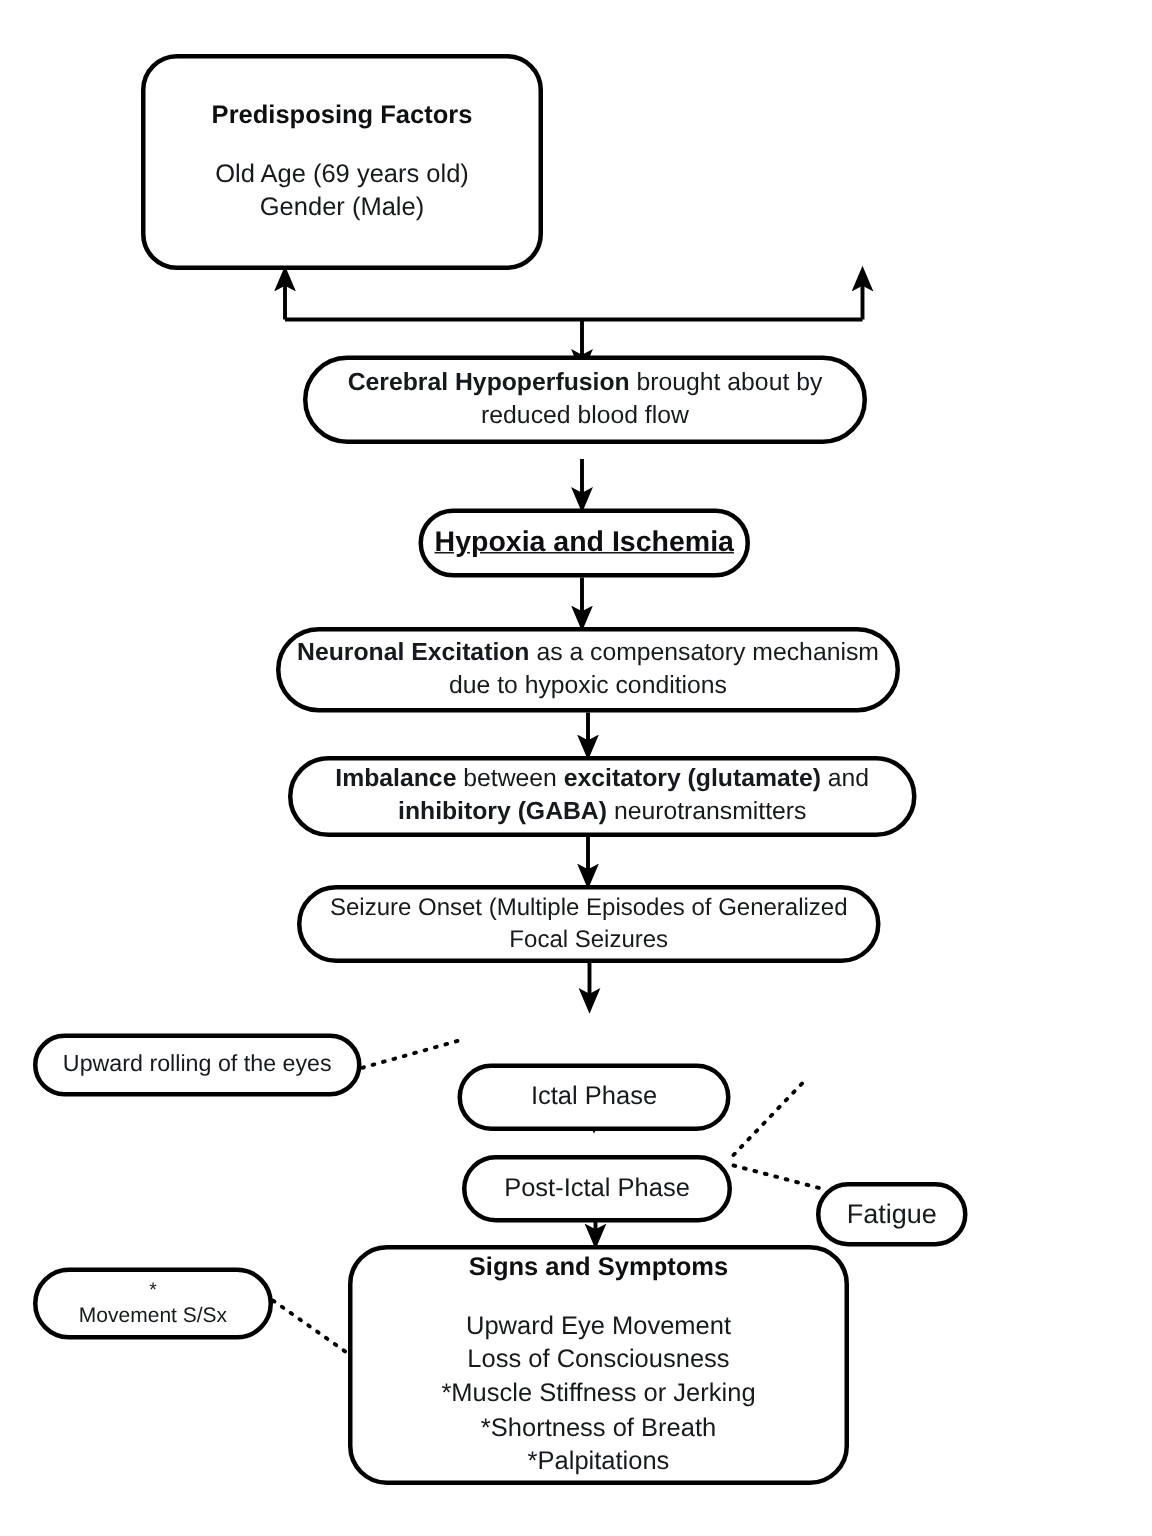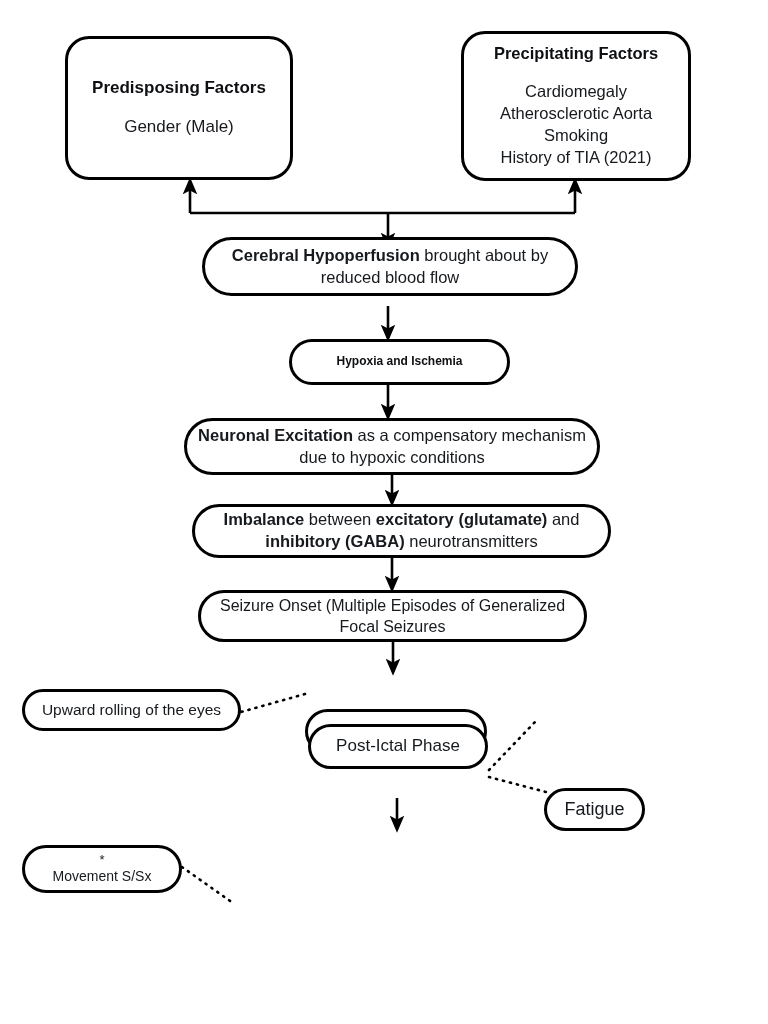--- a/index.html
+++ b/index.html
@@ -44,30 +44,30 @@
     color: #0d0f12;
   }
   .node .body {
     font-weight: normal;
   }
   .rect { border-radius: 22px; }
   .pill { border-radius: 999px; }
   .ttl-gap { margin-bottom: 0.95em; }
 
   
-  #node-predisposing   { left: 65px;  top: 36px;  width: 228px; height: 144px; border-radius: 24px; font-size: 17px; }
+  #node-predisposing   { left: 94px;  top: 36px;  width: 268px; height: 144px; border-radius: 24px; font-size: 17px; }
   #node-precipitating  { left: 461px; top: 31px;  width: 230px; height: 150px; border-radius: 24px; font-size: 16.5px; }
   #node-hypoperfusion  { left: 202px; top: 237px; width: 376px; height: 59px;  border-radius: 30px; font-size: 16.5px; }
-  #node-hypoxia        { left: 289px; top: 339px; width: 221px; height: 46px;  border-radius: 26px; font-size: 12px; }
+  #node-hypoxia        { left: 279px; top: 339px; width: 221px; height: 46px;  border-radius: 26px; font-size: 19px; text-decoration: underline; }
   #node-excitation     { left: 184px; top: 418px; width: 416px; height: 57px;  border-radius: 30px; font-size: 16.5px; }
   #node-imbalance      { left: 192px; top: 504px; width: 419px; height: 54px;  border-radius: 28px; font-size: 16.5px; }
   #node-seizure        { left: 198px; top: 590px; width: 389px; height: 52px;  border-radius: 26px; font-size: 16px; align-items: flex-end; }
   #node-ictal          { left: 305px; top: 673px; width: 182px; height: 45px;  border-radius: 24px; font-size: 17px; margin-top: 36px; }
   #node-upward         { left: 22px;  top: 689px; width: 219px; height: 42px;  border-radius: 24px; font-size: 15.5px; text-align: right; }
-  #node-postictal      { left: 308px; top: 724px; width: 180px; height: 45px;  border-radius: 24px; font-size: 17px; }
+  #node-postictal      { left: 308px; top: 770px; width: 180px; height: 45px;  border-radius: 24px; font-size: 17px; }
   #node-confusion      { left: 535px; top: 695px; width: 115px; height: 44px;  border-radius: 24px; font-size: 15.5px; }
   #node-fatigue        { left: 544px; top: 772px; width: 101px; height: 43px;  border-radius: 24px; font-size: 18px; margin-top: 16px; }
   #node-signs          { left: 232px; top: 830px; width: 334px; height: 160px; border-radius: 26px; font-size: 17px; }
   #node-legend         { left: 22px;  top: 845px; width: 160px; height: 48px;  border-radius: 24px; font-size: 14px; line-height: 1.15; }
   #node-legend .star   { font-size: 13px; display:block; }
 </style>
 </head>
 <body>
 
 <div id="canvas">
@@ -98,30 +98,24 @@
     <g stroke="#000000" stroke-width="2.6" fill="none" stroke-linecap="round" stroke-dasharray="1.2 6">
       <path d="M305,694 L241,712"></path>
       <path d="M489,770 L535,722"></path>
       <path d="M489,777 L546,792"></path>
       <path d="M182,867 L233,903"></path>
     </g>
   </svg>
 
   <div class="node rect" id="node-predisposing">
     <div class="title ttl-gap">Predisposing Factors</div>
+    <div class="body">Old Age (69 years old)</div>
     <div class="body">Gender (Male)</div>
   </div>
 
-  <div class="node rect" id="node-precipitating">
-    <div class="title ttl-gap">Precipitating Factors</div>
-    <div class="body">Cardiomegaly</div>
-    <div class="body">Atherosclerotic Aorta</div>
-    <div class="body">Smoking</div>
-    <div class="body">History of TIA (2021)</div>
-  </div>
 
   <div class="node pill" id="node-hypoperfusion">
     <div><span style="font-weight:bold">Cerebral Hypoperfusion</span><span> brought about by reduced blood flow</span></div>
   </div>
 
   <div class="node pill" id="node-hypoxia">
     <div class="title">Hypoxia and Ischemia</div>
   </div>
 
   <div class="node pill" id="node-imbalance">
@@ -146,19 +140,27 @@
 
   <div class="node pill" id="node-postictal">
     <div class="body">Post-Ictal Phase</div>
   </div>
 
 
   <div class="node pill" id="node-fatigue">
     <div class="body">Fatigue</div>
   </div>
 
+  <div class="node rect" id="node-signs">
+    <div class="title ttl-gap">Signs and Symptoms</div>
+    <div class="body">Upward Eye Movement</div>
+    <div class="body">Loss of Consciousness</div>
+    <div class="body">*Muscle Stiffness or Jerking</div>
+    <div class="body">*Shortness of Breath</div>
+    <div class="body">*Palpitations</div>
+  </div>
 
   <div class="node pill" id="node-legend">
     <span class="star">*</span>
     <span class="body">Movement S/Sx</span>
   </div>
 
 </div>
 
 </body></html>

